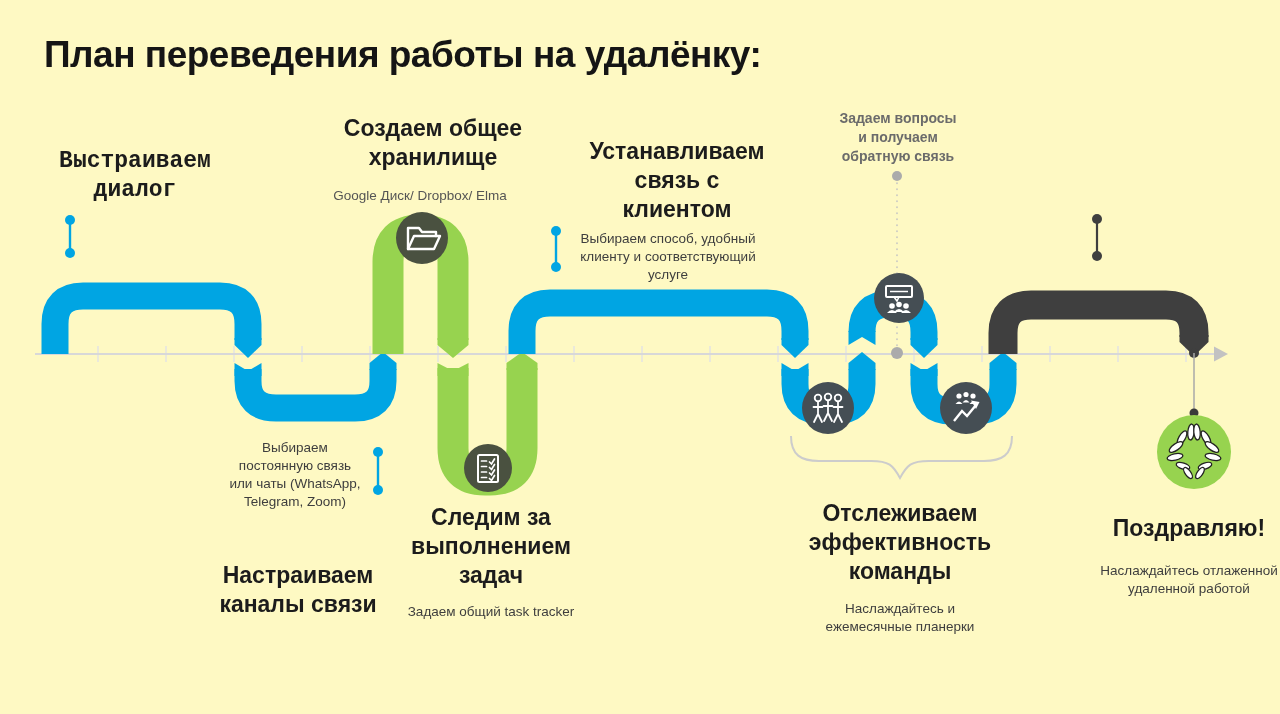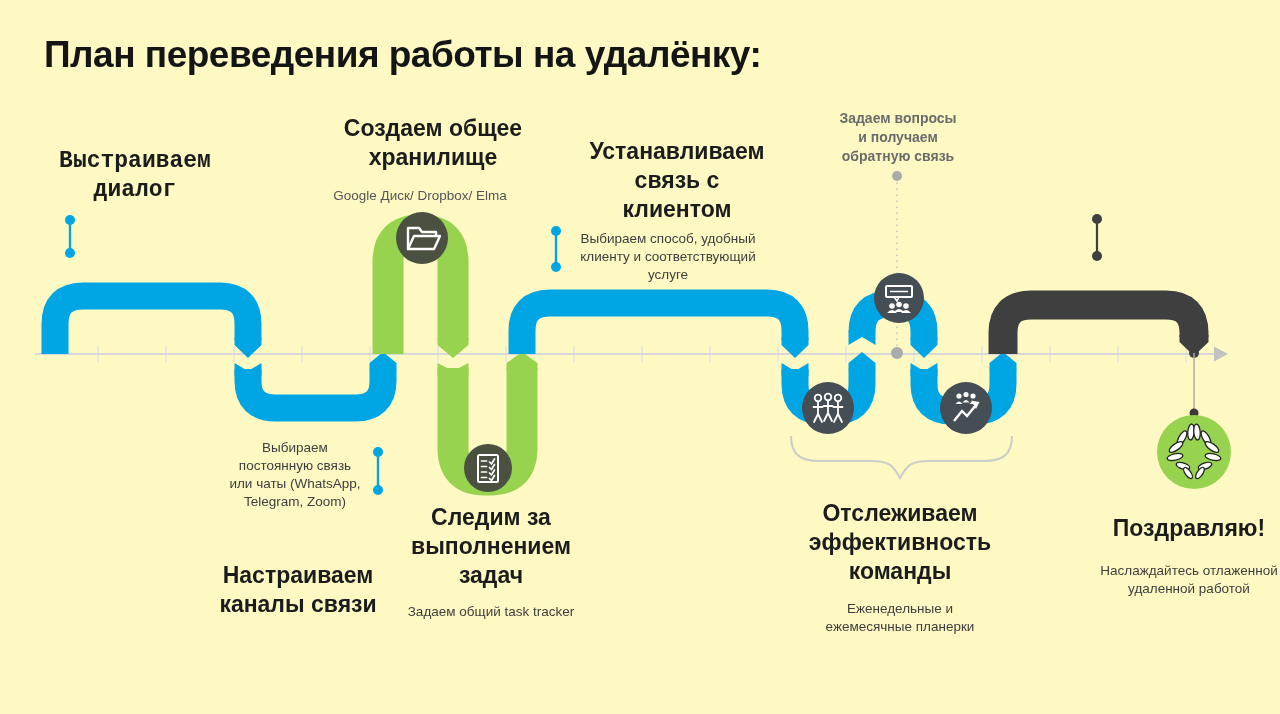--- a/index.html
+++ b/index.html
@@ -227,20 +227,20 @@
 каналы связи</div>
 
   <div class="step-heading" style="left:402px;top:503px;width:178px;">Следим за
 выполнением
 задач</div>
   <div class="step-note" style="left:393px;top:603px;width:196px;">Задаем общий task tracker</div>
 
   <div class="step-heading" style="left:806px;top:499px;width:188px;">Отслеживаем
 эффективность
 команды</div>
-  <div class="step-note" style="left:817px;top:600px;width:166px;">Еженедельные и
+  <div class="step-note" style="left:817px;top:600px;width:166px;">Наслаждайтесь и
 ежемесячные планерки</div>
 
   <div class="step-heading" style="left:1100px;top:514px;width:178px;">Поздравляю!</div>
   <div class="step-note" style="left:1096px;top:562px;width:186px;">Наслаждайтесь отлаженной
 удаленной работой</div>
 
 </div>
 
 </body></html>

